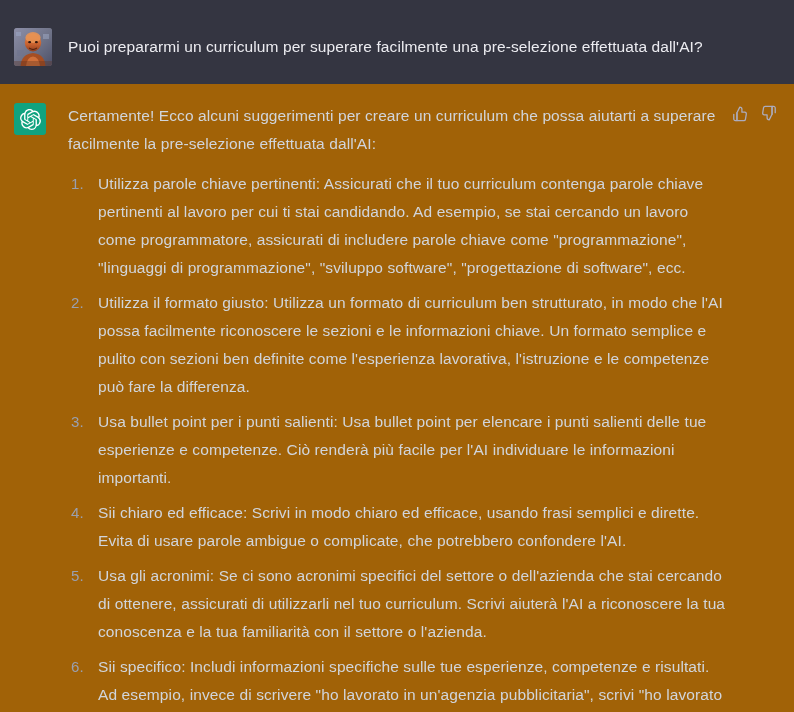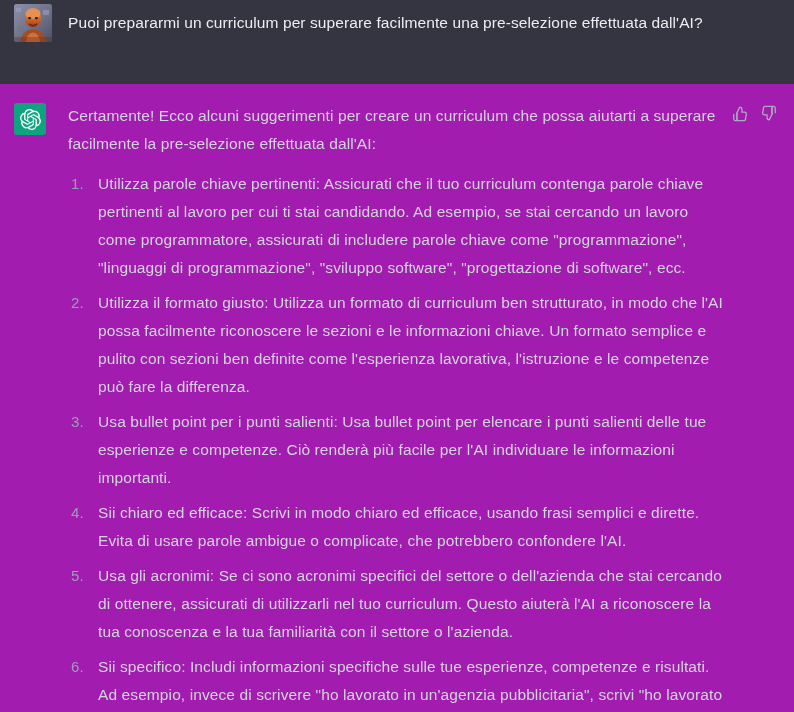--- a/index.html
+++ b/index.html
@@ -26,26 +26,26 @@
 
   
   .msg {
     width: 100%;
     box-sizing: border-box;
     display: flex;
     position: relative;
   }
   .msg-user {
     background: #343541;
-    padding: 4px 0 20px 0;
+    padding: 28px 0 20px 0;
     min-height: 84px;
     box-sizing: border-box;
   }
   .msg-assistant {
-    background: #a21caf;
+    background: #a16207;
     padding: 18px 0 0 0;
     flex: 1 1 auto;
     min-height: 0;
   }
 
   
   .avatar-col {
     width: 68px;
     flex: 0 0 68px;
     display: flex;
@@ -201,21 +201,21 @@
     </div>
 
     <div class="body-col">
       <div class="assistant-text">
         <p>Certamente! Ecco alcuni suggerimenti per creare un curriculum che possa aiutarti a superare facilmente la pre-selezione effettuata dall'AI:</p>
         <ol class="tips">
           <li>Utilizza parole chiave pertinenti: Assicurati che il tuo curriculum contenga parole chiave pertinenti al lavoro per cui ti stai candidando. Ad esempio, se stai cercando un lavoro come programmatore, assicurati di includere parole chiave come "programmazione", "linguaggi di programmazione", "sviluppo software", "progettazione di software", ecc.</li>
           <li>Utilizza il formato giusto: Utilizza un formato di curriculum ben strutturato, in modo che l'AI possa facilmente riconoscere le sezioni e le informazioni chiave. Un formato semplice e pulito con sezioni ben definite come l'esperienza lavorativa, l'istruzione e le competenze può fare la differenza.</li>
           <li>Usa bullet point per i punti salienti: Usa bullet point per elencare i punti salienti delle tue esperienze e competenze. Ciò renderà più facile per l'AI individuare le informazioni importanti.</li>
           <li>Sii chiaro ed efficace: Scrivi in modo chiaro ed efficace, usando frasi semplici e dirette. Evita di usare parole ambigue o complicate, che potrebbero confondere l'AI.</li>
-          <li>Usa gli acronimi: Se ci sono acronimi specifici del settore o dell'azienda che stai cercando di ottenere, assicurati di utilizzarli nel tuo curriculum. Questo aiuterà l'AI a riconoscere la tua conoscenza e la tua familiarità con il settore o l'azienda.</li>
+          <li>Usa gli acronimi: Se ci sono acronimi specifici del settore o dell'azienda che stai cercando di ottenere, assicurati di utilizzarli nel tuo curriculum. Scrivi aiuterà l'AI a riconoscere la tua conoscenza e la tua familiarità con il settore o l'azienda.</li>
           <li>Sii specifico: Includi informazioni specifiche sulle tue esperienze, competenze e risultati. Ad esempio, invece di scrivere "ho lavorato in un'agenzia pubblicitaria", scrivi "ho lavorato come copywriter in un'agenzia pubblicitaria e ho creato campagne pubblicitarie</li>
         </ol>
       </div>
     </div>
 
     <div class="feedback">
       <button class="fb-btn" aria-label="thumbs up">
         <svg viewBox="0 0 24 24" fill="none" stroke="#acacbe" stroke-width="1.8" stroke-linecap="round" stroke-linejoin="round" aria-hidden="true">
           <path d="M7 22V11"></path>
           <path d="M2.5 13.2v6.6A2.2 2.2 0 0 0 4.7 22h12.1a2.2 2.2 0 0 0 2.17-1.84l1.23-7.4A2.2 2.2 0 0 0 18.03 10.2H14V6a3 3 0 0 0-3-3l-4 8v11"></path>

